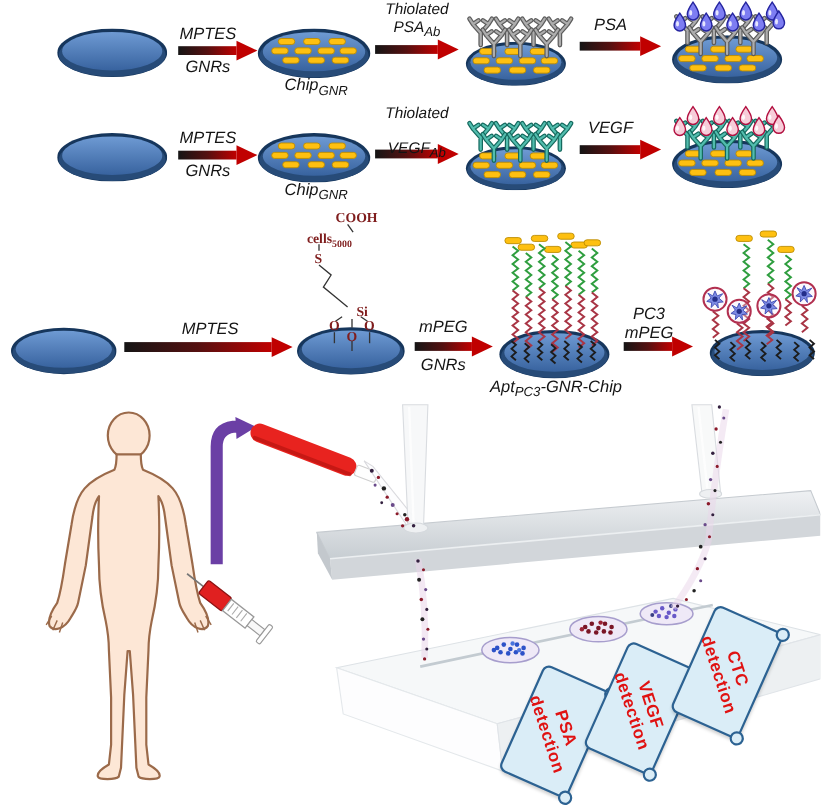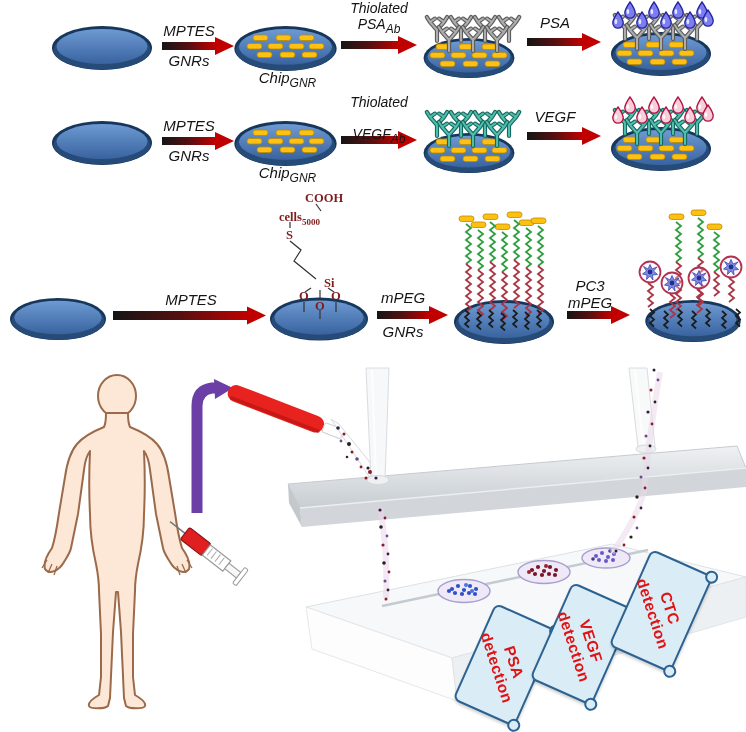--- a/index.html
+++ b/index.html
@@ -472,20 +472,21 @@
 <div class="chem" style="left:305px;top:191px">COOH</div>
 <div class="chem" style="left:279px;top:210px"><span>cells</span><sub>5000</sub></div>
 <div class="chem" style="left:286px;top:228px">S</div>
 <div class="chem" style="left:324px;top:276px">Si</div>
 <div class="chem" style="left:299px;top:289px">O</div>
 <div class="chem" style="left:331px;top:289px">O</div>
 <div class="chem" style="left:315px;top:299px">O</div>
 
 <div class="lbl" style="left:370px;top:290px;width:66px">mPEG</div>
 <div class="lbl" style="left:370px;top:324px;width:66px">GNRs</div>
+<div class="lbl" style="left:438px;top:344px;width:135px"><span>Apt</span><sub>PC3</sub><span>-GNR-Chip</span></div>
 <div class="lbl" style="left:562px;top:278px;width:56px">PC3</div>
 <div class="lbl" style="left:562px;top:295px;width:56px">mPEG</div>
 
 <div class="scroll s1">
   <div class="st">
     <span>PSA</span>
     <span>detection</span>
   </div>
 </div>
 <div class="scroll s2">

